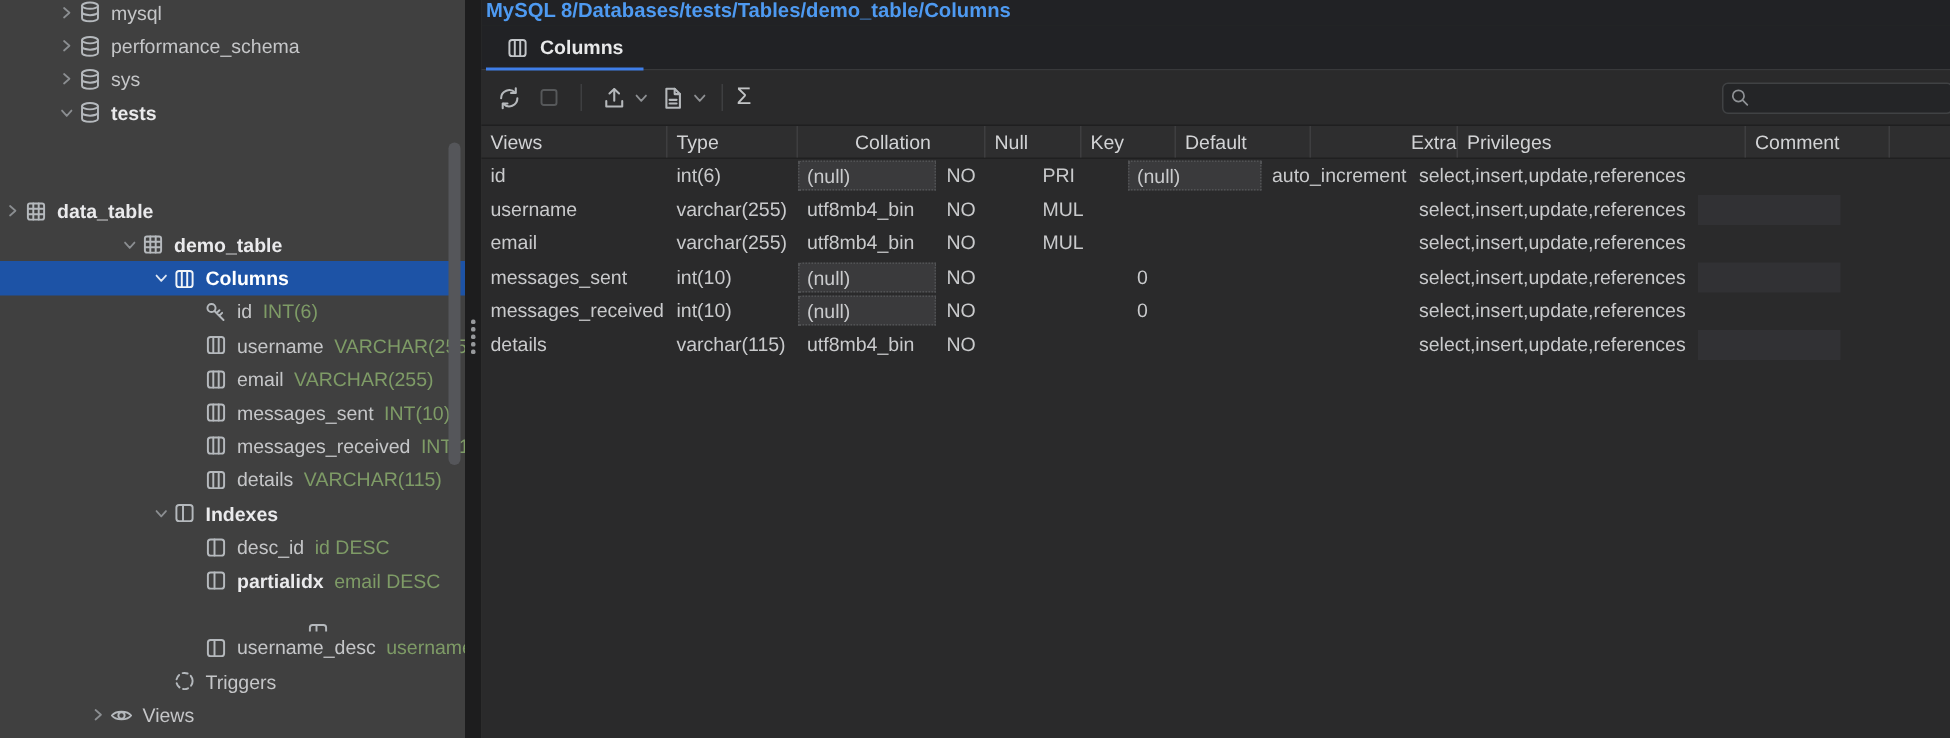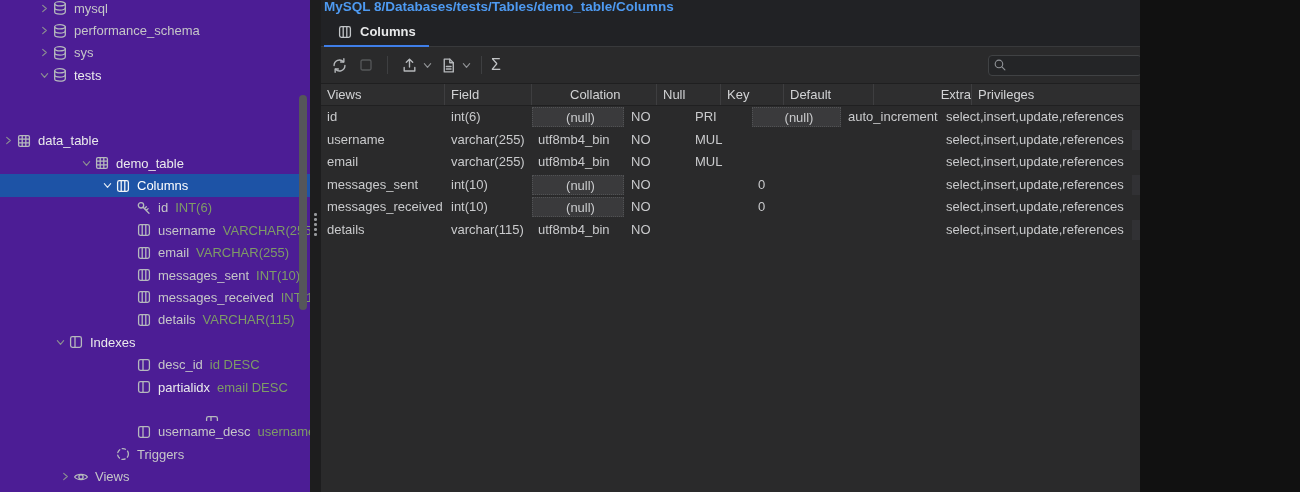--- a/index.html
+++ b/index.html
@@ -1,30 +1,30 @@
 <!DOCTYPE html>
 <html><head>
 <meta charset="utf-8">
 <style>
   html,body{margin:0;padding:0;background:#111;}
   *{box-sizing:border-box;}
   body{font-family:"Liberation Sans", sans-serif;}
-  .app{position:relative;width:1140px;height:492px;background:#4c1d95;overflow:hidden;}
+  .app{position:relative;width:1300px;height:492px;background:#404040;overflow:hidden;}
 
   
   .tree{position:absolute;left:0;top:0;width:310px;height:100%;overflow:hidden;}
   .treelist{margin-top:-3px;}
   .trow{display:flex;align-items:center;height:22.4px;white-space:nowrap;overflow:hidden;font-size:13px;color:#c5c6c8;}
   .trow.sel{background:#1d53a6;color:#fff;}
   .chev{width:16px;height:16px;flex:0 0 16px;display:flex;align-items:center;justify-content:center;color:#8b8e91;}
   .trow.sel .chev{color:#dfe7f3;}
   .ticon{width:16px;height:16px;flex:0 0 16px;display:flex;align-items:center;justify-content:center;color:#b5b9bd;margin-right:6px;}
   .trow.sel .ticon{color:#f2f5f8;}
   .tlabel{flex:0 0 auto;}
-  .tlabel.b{font-weight:400;color:#eaeaec;}
+  .tlabel.b{font-weight:700;color:#eaeaec;}
   .trow.sel .tlabel{color:#fff;}
   .tanno{margin-left:7px;color:#7e9b66;flex:0 0 auto;}
   .tree-scrollbar{position:absolute;left:299px;top:95px;width:8px;height:215px;border-radius:4px;background:#55565a;}
 
   
   .splitter{position:absolute;left:310px;top:0;width:11px;height:100%;background:#1d1d1e;}
   .dots{position:absolute;left:4px;top:213px;display:flex;flex-direction:column;gap:2.5px;}
   .dots span{width:2.5px;height:2.5px;border-radius:50%;background:#97999c;}
 
   
@@ -48,21 +48,21 @@
 
   
   .ghead{display:flex;height:22px;background:#2e2e2f;border-bottom:1px solid #202021;color:#d2d3d5;font-size:13px;flex:0 0 auto;}
   .hcell{border-right:1px solid #3e3e40;padding-left:6px;line-height:21px;overflow:hidden;white-space:nowrap;flex:0 0 auto;}
   .hcell.last{border-right:none;display:flex;align-items:center;justify-content:center;padding-left:0;}
   .dotbtn{width:11px;height:11px;border-radius:50%;background:#8f9193;}
   .grow{display:flex;height:22.5px;font-size:13px;color:#c9cacc;}
   .bcell{overflow:hidden;white-space:nowrap;line-height:22px;flex:0 0 auto;}
   .bcell .txt{display:block;padding-left:6px;}
   .bcell .chip{display:block;height:20px;margin:1px 1px 0 0;line-height:19px;padding-left:5px;}
-  .chip.null{background:#3a3a3c;border:1px dotted #515254;text-align:center;}
+  .chip.null{background:#3a3a3c;border:1px dotted #515254;}
   .chip.blank{background:#313134;}
   svg{display:block;}
 </style>
 </head>
 <body>
 
 <div class="app">
   <aside class="tree">
     <div class="treelist" id="treelist">
         <div class="trow" style="padding-left: 36px;">
@@ -226,21 +226,21 @@
           <span class="chev"></span>
           <span class="ticon">
             <svg width="16" height="16" viewBox="0 0 16 16" fill="none" stroke="currentColor" stroke-width="1.3" stroke-linecap="round" stroke-linejoin="round">
               <rect x="2.6" y="2.6" width="10.8" height="10.8" rx="1.8"></rect>
               <path d="M6.2 2.6v10.8M9.8 2.6v10.8"></path>
             </svg>
           </span>
           <span class="tlabel">details</span>
           <span class="tanno">VARCHAR(115)</span>
         </div>
-        <div class="trow" style="padding-left: 52px;">
+        <div class="trow" style="padding-left: 99px;">
           <span class="chev">
             <svg width="9" height="9" viewBox="0 0 10 10" fill="none" stroke="currentColor" stroke-width="1.3" stroke-linecap="round" stroke-linejoin="round">
               <path d="M1.5 3l3.5 4 3.5-4"></path>
             </svg>
           </span>
           <span class="ticon">
             <svg width="16" height="16" viewBox="0 0 16 16" fill="none" stroke="currentColor" stroke-width="1.3" stroke-linecap="round" stroke-linejoin="round">
               <rect x="2.6" y="2.6" width="10.8" height="10.8" rx="1.8"></rect>
               <path d="M7 2.6v10.8"></path>
             </svg>
@@ -386,21 +386,21 @@
         <button class="tbtn sigma" style="background: none; border: none; padding: 0px; width: auto;">Σ</button>
         <div class="searchwrap"><span class="mag">
             <svg width="14" height="14" viewBox="0 0 16 16" fill="none" stroke="currentColor" stroke-width="1.3" stroke-linecap="round" stroke-linejoin="round">
               <circle cx="6.8" cy="6.8" r="4.3"></circle>
               <path d="M10.2 10.2l3.4 3.4"></path>
             </svg>
           </span><input type="text" placeholder="" value="" style=""></div>
       </div>
     <div class="ghead" id="ghead">
         <div class="hcell" style="width: 124px;">Views</div>
-        <div class="hcell" style="width: 87px;">Field</div>
+        <div class="hcell" style="width: 87px;">Type</div>
         <div class="hcell" style="width: 93px; margin-left: 32px;">Collation</div>
         <div class="hcell" style="width: 64px;">Null</div>
         <div class="hcell" style="width: 63px;">Key</div>
         <div class="hcell" style="width: 90px;">Default</div>
         <div class="hcell" style="width: 98px; text-align: right;">Extra</div>
         <div class="hcell" style="width: 192px;">Privileges</div>
         <div class="hcell" style="width: 96px;">Comment</div>
         <div class="hcell" style="width: 52px;"></div>
         <div class="hcell last" style="width: 20px;">
           <span class="dotbtn"></span>

